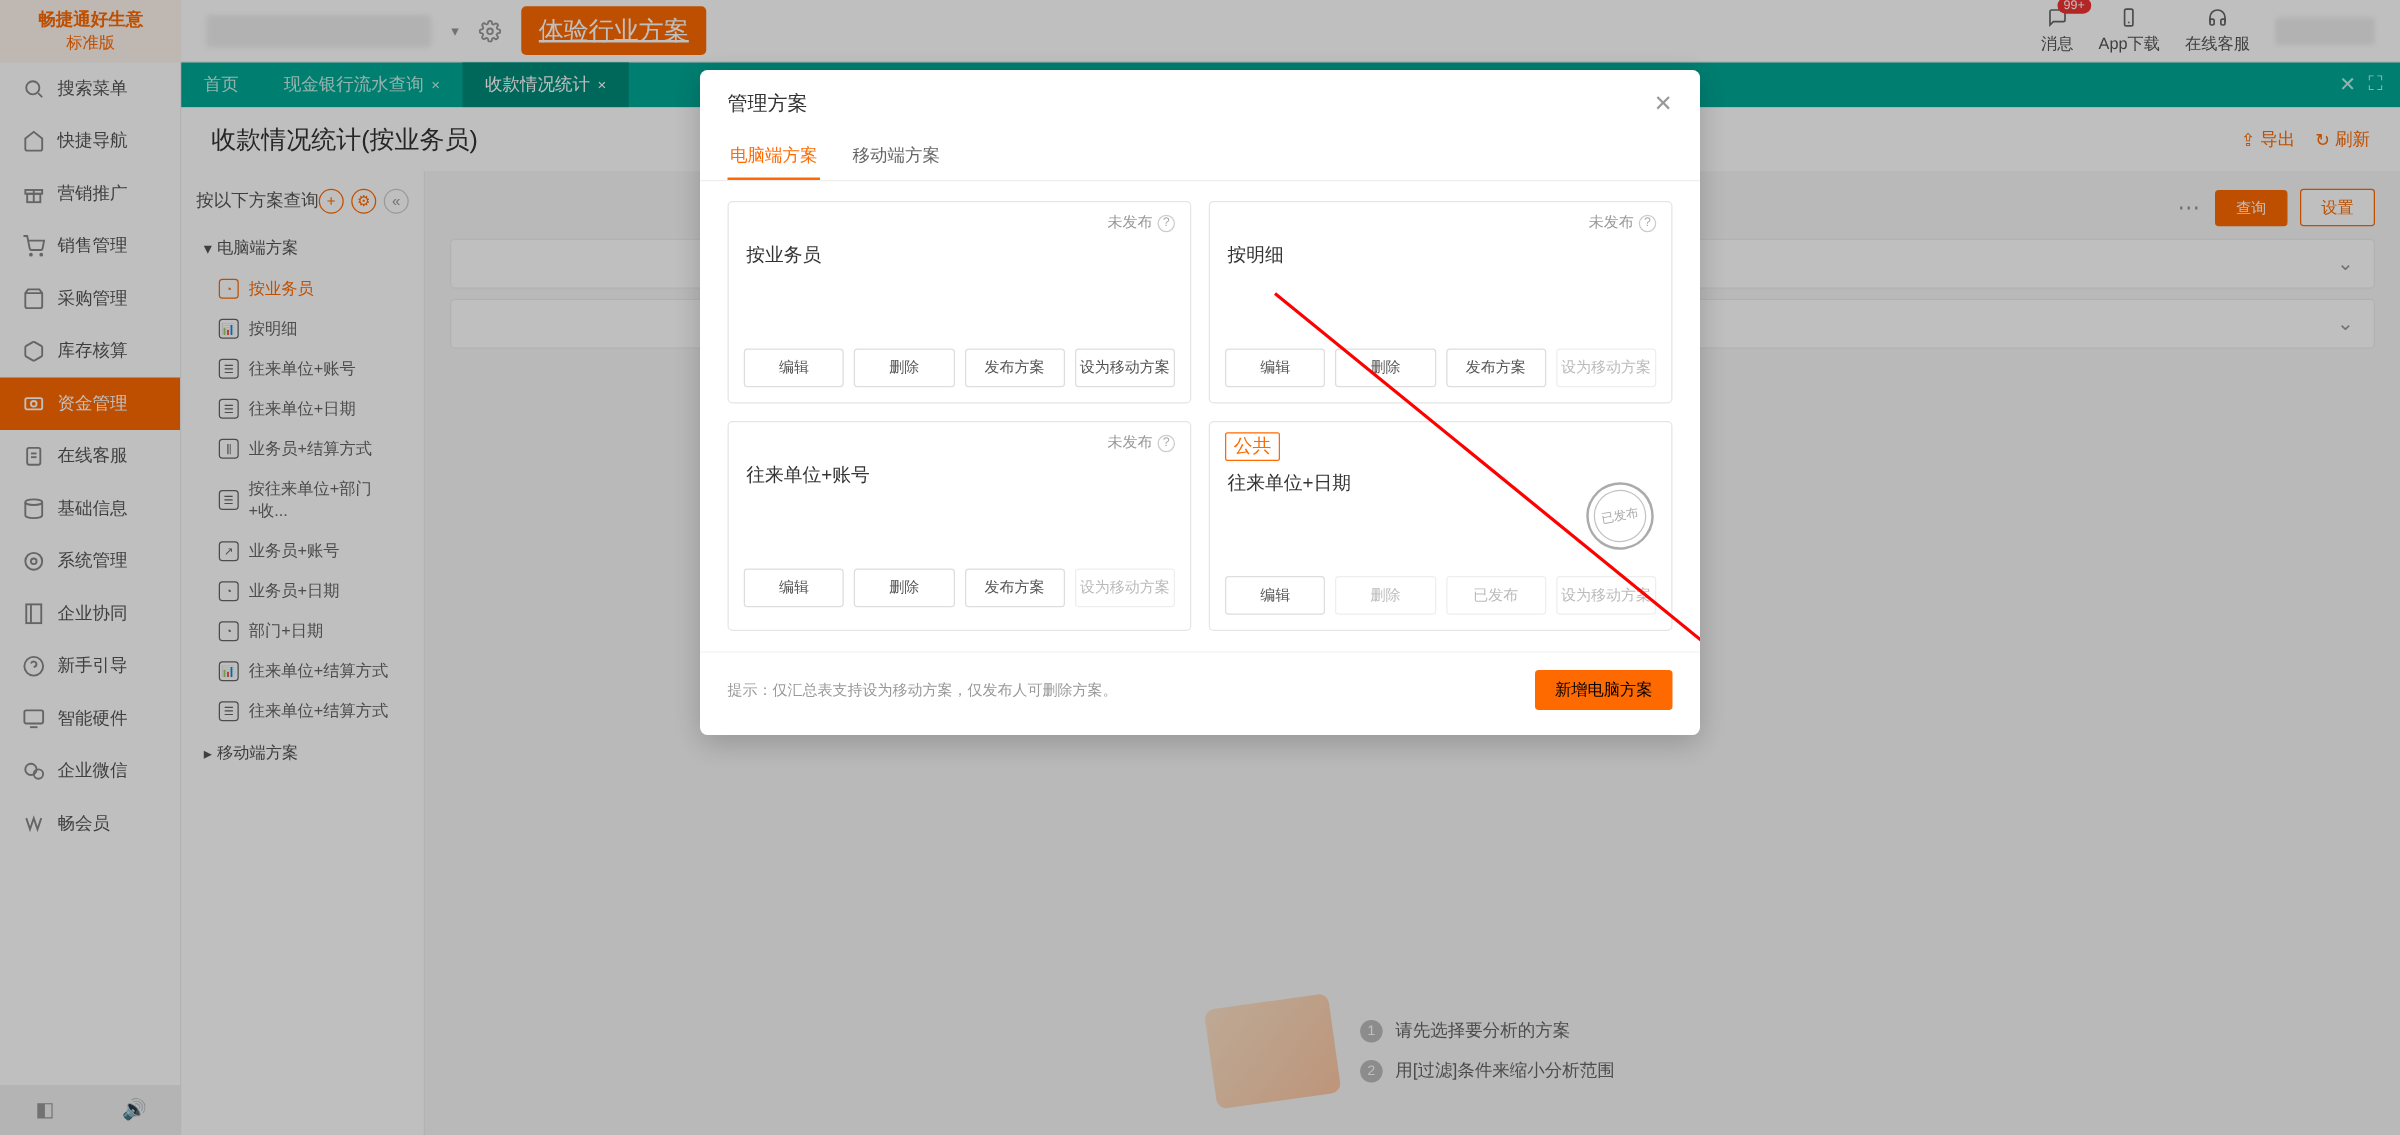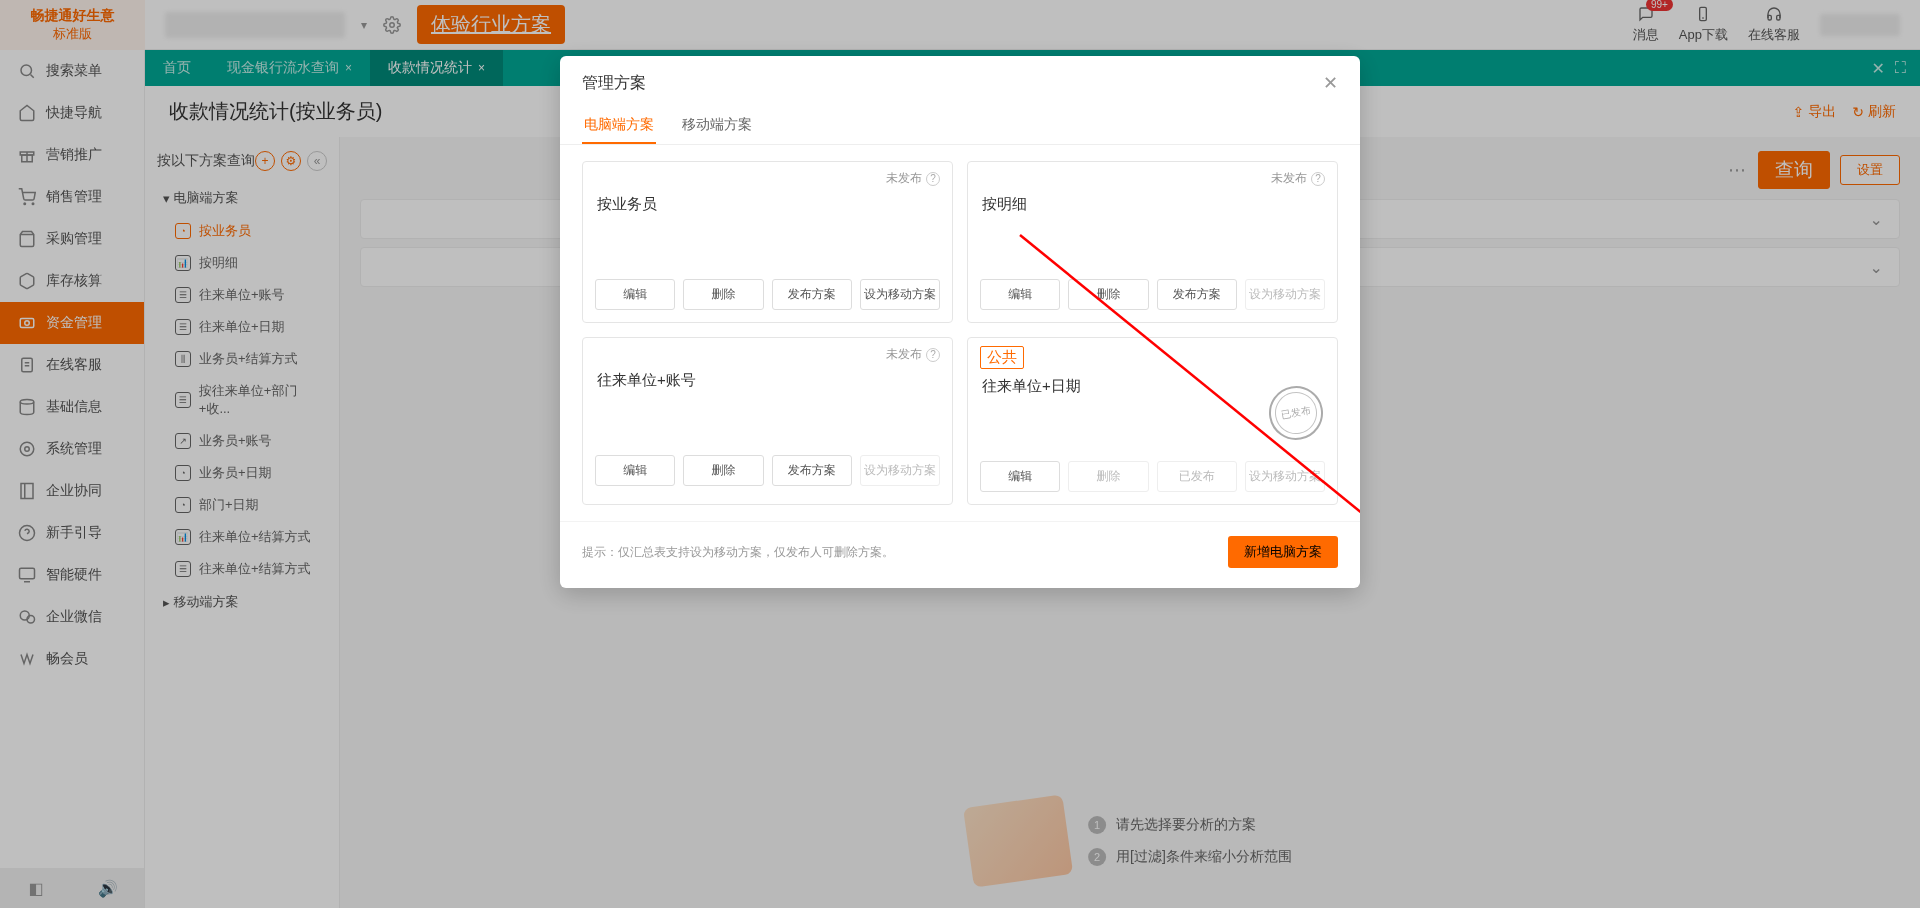--- a/index.html
+++ b/index.html
@@ -51,21 +51,21 @@
 .tree-group { font-size: 13px; color: #555; }
 .tree-group-label { padding: 8px 18px; cursor: pointer; display: flex; align-items: center; gap: 4px; }
 .tree-item { padding: 7px 12px 7px 30px; display: flex; align-items: center; gap: 8px; cursor: pointer; color: #666; }
 .tree-item.active { color: #ff6a00; }
 .tree-item-icon { width: 16px; height: 16px; border: 1px solid currentColor; border-radius: 3px; display: flex; align-items: center; justify-content: center; font-size: 9px; }
 .tree-item.active .tree-item-icon { border-color: #ff6a00; background: #fff; }
 
 .right-panel { flex: 1; padding: 14px 20px; position: relative; }
 .rp-toolbar { display: flex; justify-content: flex-end; gap: 10px; align-items: center; margin-bottom: 10px; }
 .dots { color: #999; font-size: 18px; letter-spacing: 2px; cursor: pointer; }
-.btn-primary { background: #ff6a00; color: #fff; border: 1px solid #ff6a00; padding: 5px 16px; border-radius: 3px; font-size: 19px; cursor: pointer; }
+.btn-primary { background: #ff6a00; color: #fff; border: 1px solid #ff6a00; padding: 5px 16px; border-radius: 3px; font-size: 12px; cursor: pointer; }
 .btn-outline { background: #fff; color: #ff6a00; border: 1px solid #ff6a00; padding: 5px 16px; border-radius: 3px; font-size: 13px; cursor: pointer; }
 .collapse-box { background: #fff; border: 1px solid #eee; border-radius: 4px; height: 40px; display: flex; align-items: center; justify-content: flex-end; padding: 0 16px; margin-bottom: 8px; cursor: pointer; color: #999; }
 
 .empty-hints { position: absolute; bottom: 30px; left: 50%; transform: translateX(-50%); display: flex; align-items: center; gap: 20px; }
 .hint-img { width: 100px; height: 80px; background: linear-gradient(135deg,#ffd9b3,#ffb380); border-radius: 8px; transform: rotate(-8deg); opacity: 0.7; }
 .hints-list { display: flex; flex-direction: column; gap: 14px; font-size: 14px; color: #666; }
 .hint-row { display: flex; align-items: center; gap: 10px; }
 .hint-num { width: 18px; height: 18px; border-radius: 50%; background: #bbb; color: #fff; font-size: 11px; display: flex; align-items: center; justify-content: center; }
 
 

